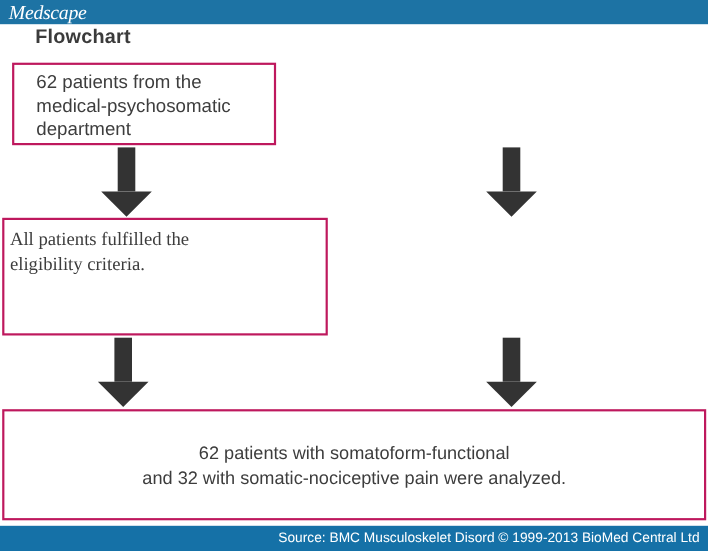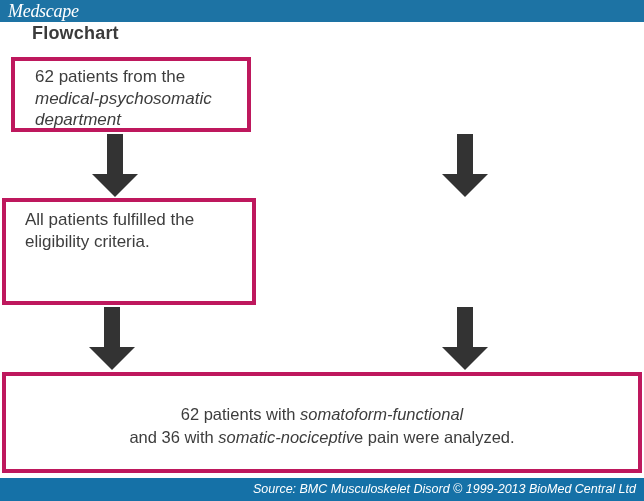--- a/index.html
+++ b/index.html
@@ -32,31 +32,31 @@
     position: absolute;
     left: 3px; top: 23px;
     font-size: 18px;
     font-weight: bold;
     color: #3b3b3b;
     letter-spacing: 0.2px;
     margin-left: 29px;
   }
   .box {
     position: absolute;
-    border: 4px solid #be185d;
+    border: 2px solid #be185d;
     background: #ffffff;
     color: #3d3d3d;
     font-size: 17px;
     line-height: 21.5px;
     box-sizing: border-box;
   }
-  .it { font-style: italic; }
+  .it { }
   .b-tl { left: 11px;  top: 57px;  width: 240px; height: 75px; padding: 5px 8px 0 20px; }
   .b-tr { left: 345px; top: 53px;  width: 249px; height: 78px; padding: 12px 8px 0 24px; }
-  .b-ml { left: 2px;   top: 198px; width: 254px; height: 107px; padding: 7px 8px 0 19px; }
+  .b-ml { left: 2px;   top: 198px; width: 296px; height: 107px; padding: 7px 8px 0 5px; font-family: Liberation Serif, serif; }
   .b-mr { left: 278px; top: 199px; width: 362px; height: 107px; padding: 7px 8px 0 13px; line-height: 22px; }
   .b-bot {
     left: 2px; top: 372px; width: 640px; height: 101px;
     text-align: center;
     padding: 27px 10px 0 10px;
     font-size: 16.5px;
     line-height: 23px;
   }
   .arrow { position: absolute; width: 46px; }
   .arrow .shaft { width: 16px; height: 40px; margin: 0 auto; background: #333333; }
@@ -72,21 +72,20 @@
   .a4 { left: 442px; top: 307px; }
   .footbar {
     position: absolute;
     left: 0; top: 478px;
     width: 644px; height: 23px;
     background: #1571a7;
     color: #ffffff;
     font-size: 12.5px;
     line-height: 23px;
     text-align: right;
-    font-style: italic;
   }
   .footbar span { padding-right: 8px; }
 </style>
 </head>
 <body>
 
 <div class="page">
 
   <div class="topbar">
     <span class="logo">Medscape</span>
@@ -122,20 +121,20 @@
     <div class="head"></div>
   </div>
 
   <div class="arrow a4">
     <div class="shaft"></div>
     <div class="head"></div>
   </div>
 
   <div class="box b-bot">
     <div><span>62 patients with </span><span class="it">somatoform-functional</span></div>
-    <div><span>and 36 with </span><span class="it">somatic-nociceptiv</span><span>e pain were analyzed.</span></div>
+    <div><span>and 32 with </span><span class="it">somatic-nociceptiv</span><span>e pain were analyzed.</span></div>
   </div>
 
   <div class="footbar">
     <span>Source: BMC Musculoskelet Disord © 1999-2013 BioMed Central Ltd</span>
   </div>
 
 </div>
 
 </body></html>

